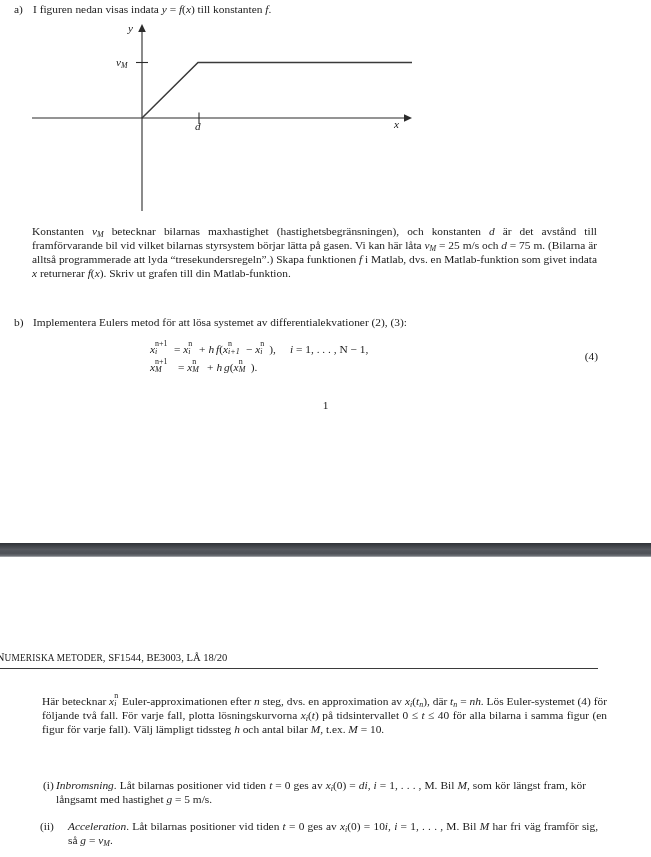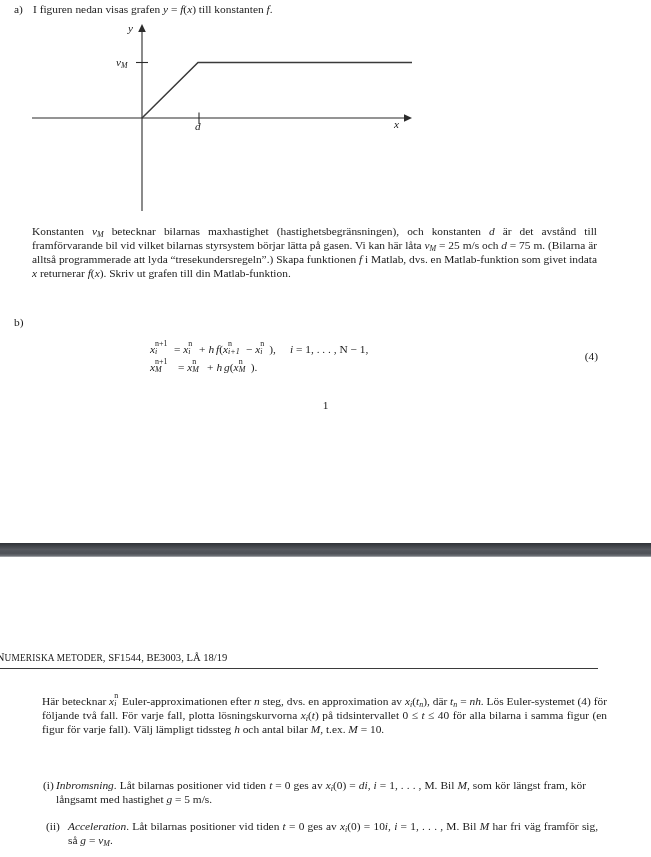--- a/index.html
+++ b/index.html
@@ -142,21 +142,21 @@
   }
 </style>
 </head>
 <body>
 
 <div class="page" id="page-1">
 
   <div class="itemlabel" style="left:14px; top:2px;">a)</div>
 
   <div class="blk" style="left:33px; top:2px; width:560px; text-align:left;">
-    <span>I figuren nedan visas grafen </span><span class="math">y</span><span> = </span><span class="math">f</span><span>(</span><span class="math">x</span><span>)</span><span> till konstanten </span><span class="math">f</span><span>.</span>
+    <span>I figuren nedan visas indata </span><span class="math">y</span><span> = </span><span class="math">f</span><span>(</span><span class="math">x</span><span>)</span><span> till konstanten </span><span class="math">f</span><span>.</span>
   </div>
 
   <svg id="figure" viewBox="0 0 651 230" width="651" height="230">
 
     <line x1="32" y1="118" x2="404" y2="118" stroke="#2b2b2b" stroke-width="1.1"></line>
     <polygon points="404,114.2 412,118 404,121.8" fill="#2b2b2b"></polygon>
 
     <line x1="142" y1="211" x2="142" y2="32" stroke="#2b2b2b" stroke-width="1.1"></line>
     <polygon points="138.2,32 142,24 145.8,32" fill="#2b2b2b"></polygon>
 
@@ -175,20 +175,21 @@
     <span>v</span><sub>M</sub>
   </div>
 
   <div style="position:absolute; left:195px; top:120px; font-size:11.2px; font-style:italic;">d</div>
 
   <div class="blk" style="left:32px; top:224px; width:565px;">
     <span>Konstanten </span><span class="math"><span>v</span><sub>M</sub></span><span> betecknar bilarnas maxhastighet (hastighetsbegränsningen), och konstanten </span><span class="math">d</span><span> är det avstånd till framförvarande bil vid vilket bilarnas styrsystem börjar lätta på gasen. Vi kan här låta </span><span class="math"><span>v</span><sub>M</sub></span><span> = 25 m/s och </span><span class="math">d</span><span> = 75 m. (Bilarna är alltså programmerade att lyda “tresekundersregeln”.) Skapa funktionen </span><span class="math">f</span><span> i Matlab, dvs. en Matlab-funktion som givet indata </span><span class="math">x</span><span> returnerar </span><span class="math">f</span><span>(</span><span class="math">x</span><span>). Skriv ut grafen till din Matlab-funktion.</span>
   </div>
 
   <div class="itemlabel" style="left:14px; top:315px;">b)</div>
+  <div class="blk" style="left:33px; top:315px; width:565px; text-align:left;">Implementera Eulers metod för att lösa systemet av differentialekvationer (2), (3):</div>
 
   <div id="equations">
     <div>
       <span class="ss"><span class="math">x</span><span class="s-sup">n+1</span><span class="s-sub">i</span></span><span class="ss-pad" style="width:16px;"></span><span> = </span><span class="ss"><span class="math">x</span><span class="s-sup">n</span><span class="s-sub">i</span></span><span class="ss-pad" style="width:8px;"></span><span> + </span><span class="math">h</span><span class="ss-pad" style="width:2px;"></span><span class="math">f</span><span>(</span><span class="ss"><span class="math">x</span><span class="s-sup">n</span><span class="s-sub">i+1</span></span><span class="ss-pad" style="width:15px;"></span><span> − </span><span class="ss"><span class="math">x</span><span class="s-sup">n</span><span class="s-sub">i</span></span><span class="ss-pad" style="width:9px;"></span><span>),</span><span class="ss-pad" style="width:14px;"></span><span class="math">i</span><span> = 1, . . . , N − 1,</span>
     </div>
     <div>
       <span class="ss"><span class="math">x</span><span class="s-sup">n+1</span><span class="s-sub">M</span></span><span class="ss-pad" style="width:20px;"></span><span> = </span><span class="ss"><span class="math">x</span><span class="s-sup">n</span><span class="s-sub">M</span></span><span class="ss-pad" style="width:12px;"></span><span> + </span><span class="math">h</span><span class="ss-pad" style="width:2px;"></span><span class="math">g</span><span>(</span><span class="ss"><span class="math">x</span><span class="s-sup">n</span><span class="s-sub">M</span></span><span class="ss-pad" style="width:12px;"></span><span>).</span>
     </div>
   </div>
 
@@ -196,29 +197,29 @@
 
   <div id="page-number">1</div>
 </div>
 
 <div class="page-gap"></div>
 
 <div class="page" id="page-2" style="top:557px; height:300px;">
 </div>
 
 <div id="doc-header">
-  <span class="smallcaps-first">N</span><span class="smallcaps">UMERISKA METODER</span><span>, SF1544, BE3003, LÅ 18/19</span>
+  <span class="smallcaps-first">N</span><span class="smallcaps">UMERISKA METODER</span><span>, SF1544, BE3003, LÅ 18/20</span>
 </div>
 <div id="header-rule"></div>
 
 <div class="blk" style="left:42px; top:694px; width:565px;">
   <span>Här betecknar </span><span class="ss"><span class="math">x</span><span class="s-sup">n</span><span class="s-sub">i</span></span><span class="ss-pad" style="width:5px;"></span><span> Euler-approximationen efter </span><span class="math">n</span><span> steg, dvs. en approximation av </span><span class="math"><span>x</span><sub>i</sub></span><span>(</span><span class="math"><span>t</span><sub>n</sub></span><span>), där </span><span class="math"><span>t</span><sub>n</sub></span><span> = </span><span class="math">nh</span><span>. Lös Euler-systemet (4) för följande två fall. För varje fall, plotta lösningskurvorna </span><span class="math"><span>x</span><sub>i</sub></span><span>(</span><span class="math">t</span><span>) på tidsintervallet 0 ≤ </span><span class="math">t</span><span> ≤ 40 för alla bilarna i samma figur (en figur för varje fall). Välj lämpligt tidssteg </span><span class="math">h</span><span> och antal bilar </span><span class="math">M</span><span>, t.ex. </span><span class="math">M</span><span> = 10.</span>
 </div>
 
 <div class="itemlabel" style="left:43px; top:778px;">(i)</div>
 <div class="blk" style="left:56px; top:778px; width:530px;">
   <span class="it">Inbromsning</span><span>. Låt bilarnas positioner vid tiden </span><span class="math">t</span><span> = 0 ges av </span><span class="math"><span>x</span><sub>i</sub></span><span>(0) = </span><span class="math">di</span><span>, </span><span class="math">i</span><span class="math" style="font-style:normal;"> = 1, . . . , M</span><span>. Bil </span><span class="math">M</span><span>, som kör längst fram, kör långsamt med hastighet </span><span class="math">g</span><span> = 5 m/s.</span>
 </div>
 
-<div class="itemlabel" style="left:40px; top:819px;margin-left:6px;">(ii)</div>
+<div class="itemlabel" style="left:40px; top:819px;">(ii)</div>
 <div class="blk" style="left:68px; top:819px; width:530px;">
   <span class="it">Acceleration</span><span>. Låt bilarnas positioner vid tiden </span><span class="math">t</span><span> = 0 ges av </span><span class="math"><span>x</span><sub>i</sub></span><span>(0) = 10</span><span class="math">i</span><span>, </span><span class="math">i</span><span class="math" style="font-style:normal;"> = 1, . . . , M</span><span>. Bil </span><span class="math">M</span><span> har fri väg framför sig, så </span><span class="math">g</span><span> = </span><span class="math"><span>v</span><sub>M</sub></span><span>.</span>
 </div>
 
 </body></html>

